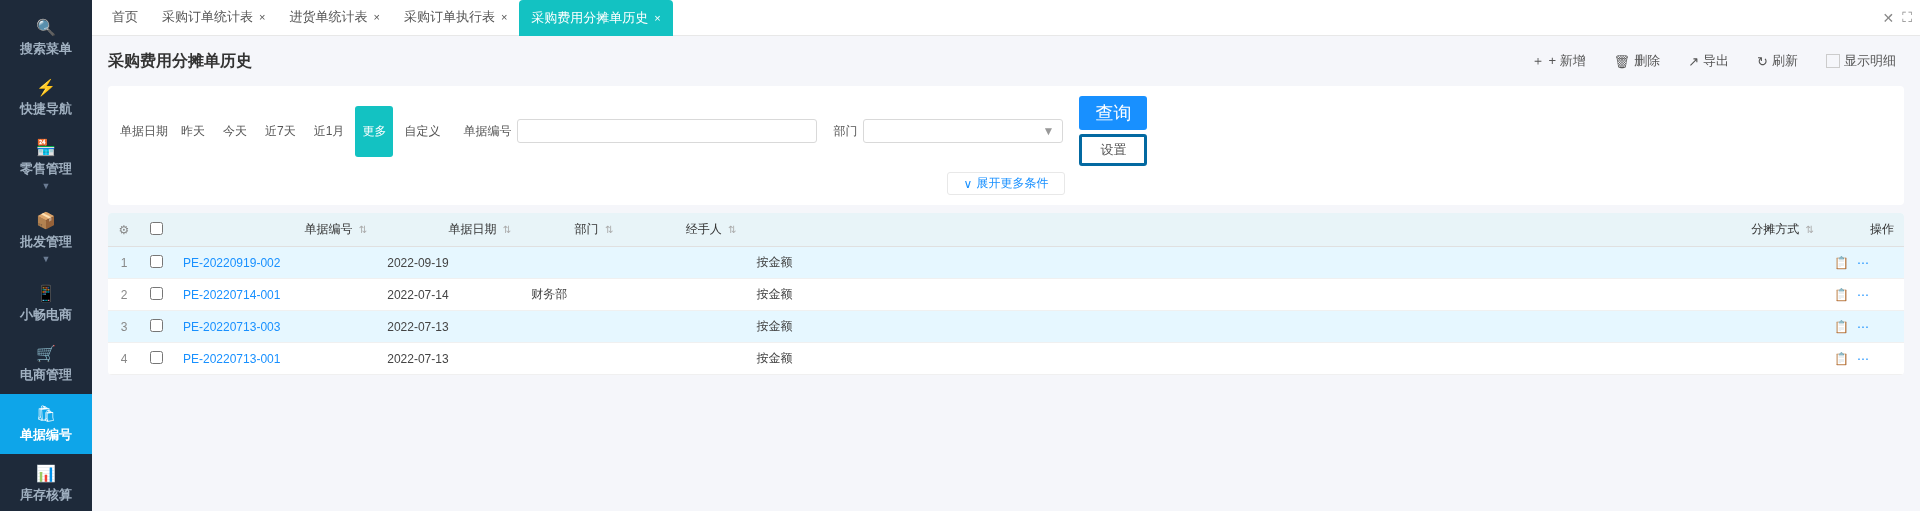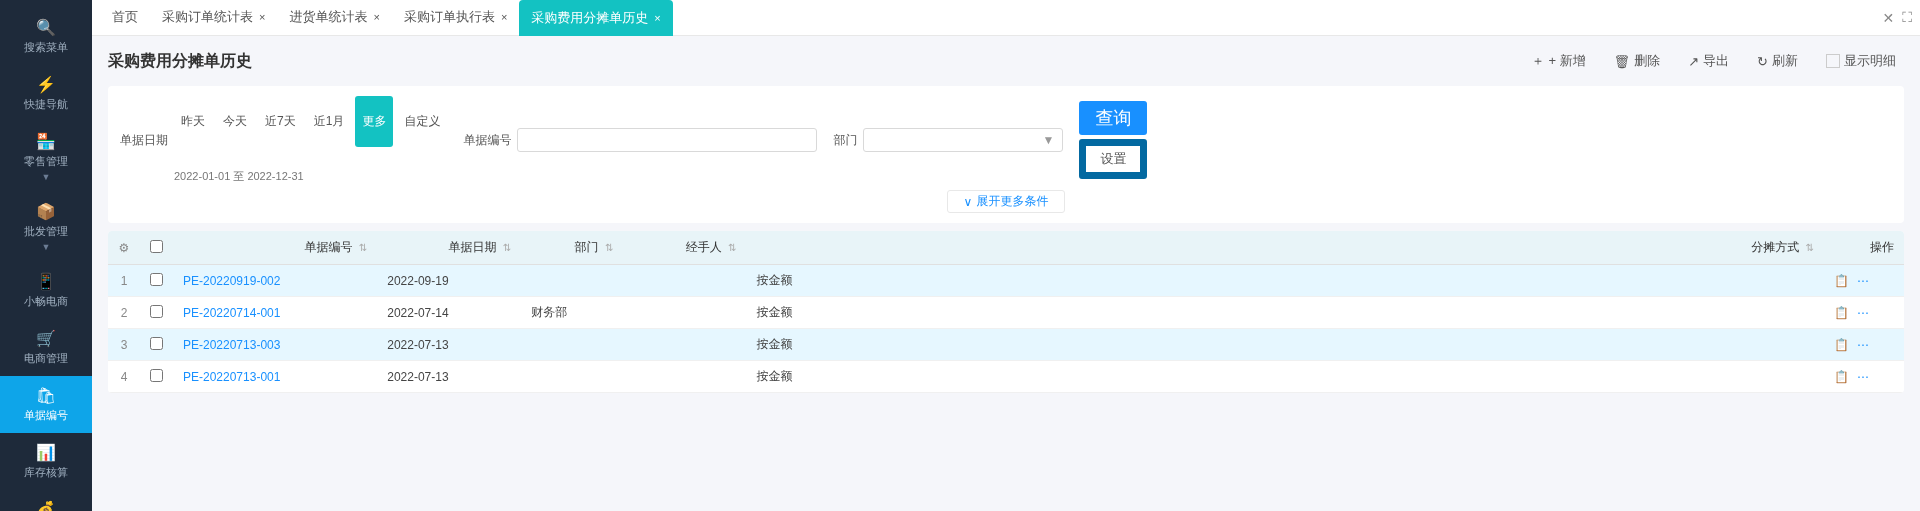--- a/index.html
+++ b/index.html
@@ -23,21 +23,21 @@
       cursor: pointer;
       font-size: 12px;
       color: #a0b0c0;
       display: flex;
       flex-direction: column;
       align-items: center;
       gap: 3px;
     }
     .sidebar-item.active { background: #0ea5e9; color: #fff; }
     .sidebar-item .icon { font-size: 16px; }
-    .sidebar-item .label { font-size: 11px; }
+    .sidebar-item .label { font-size: 13px; font-weight: bold; }
     .sidebar-arrow { font-size: 9px; color: #6b7c93; }
 
     
     .main {
       flex: 1;
       display: flex;
       flex-direction: column;
       background: #f5f6fa;
       overflow: hidden;
     }
@@ -177,21 +177,21 @@
       color: #fff;
       border: none;
       border-radius: 3px;
       padding: 5px 16px;
       cursor: pointer;
       font-size: 13px;
     }
     .settings-btn {
       background: #fff;
       color: #555;
-      border: 7px solid #0369a1;
+      border: 3px solid #0369a1;
       border-radius: 3px;
       padding: 4px 12px;
       cursor: pointer;
       font-size: 13px;
     }
     .filter-expand-row {
       margin-top: 6px;
       display: flex;
       justify-content: center;
     }
@@ -354,21 +354,20 @@
           <span class="filter-label">单据日期</span>
           <div style="display:flex;flex-direction:column;gap:20px;">
             <div class="filter-date-btns">
               <span class="date-btn">昨天</span>
               <span class="date-btn">今天</span>
               <span class="date-btn">近7天</span>
               <span class="date-btn">近1月</span>
               <span class="date-btn more">更多</span>
               <span class="date-btn">自定义</span>
             </div>
-            <div class="date-range">2022-01-01 至 2022-12-31</div>
           </div>
         </div>
 
         <div class="filter-item">
           <span class="filter-label">单据编号</span>
           <input class="filter-input" type="text" style="">
         </div>
 
         <div class="filter-item">
           <span class="filter-label">部门</span>

